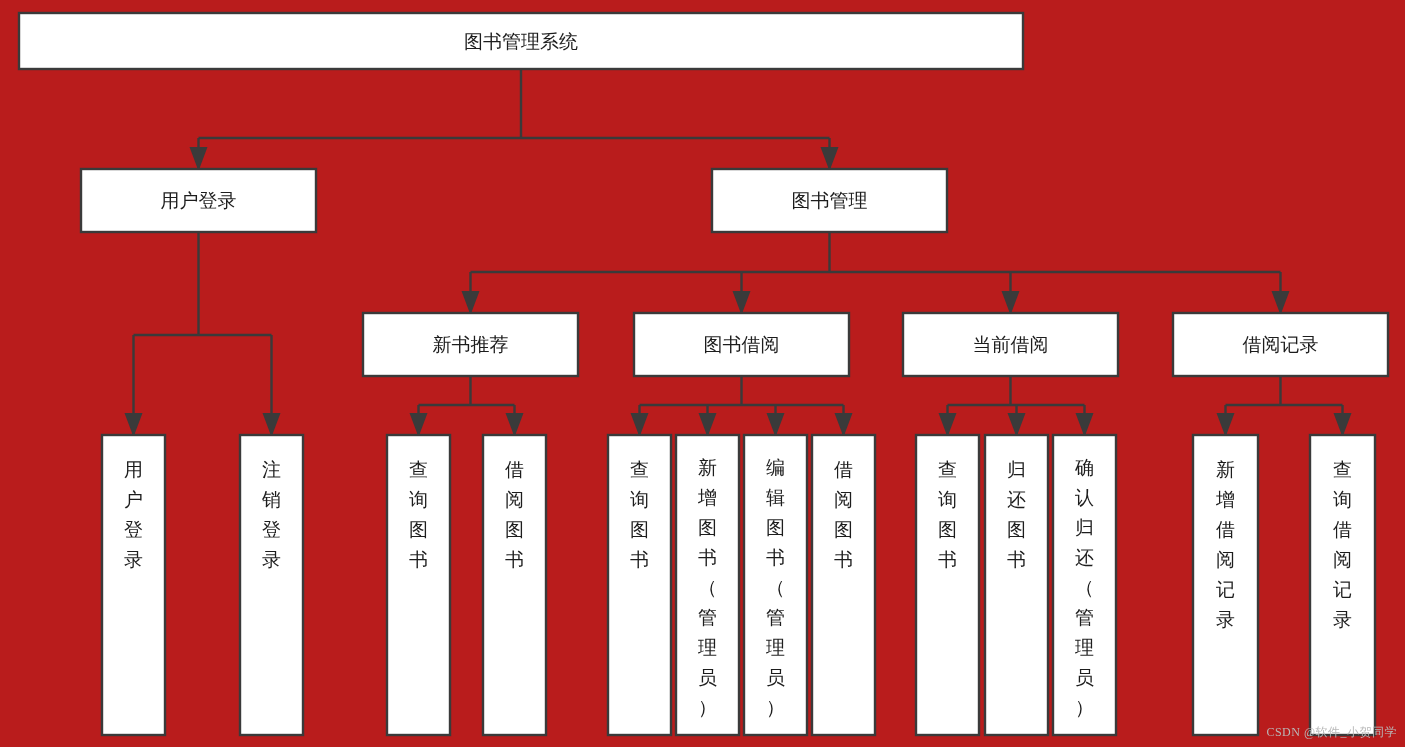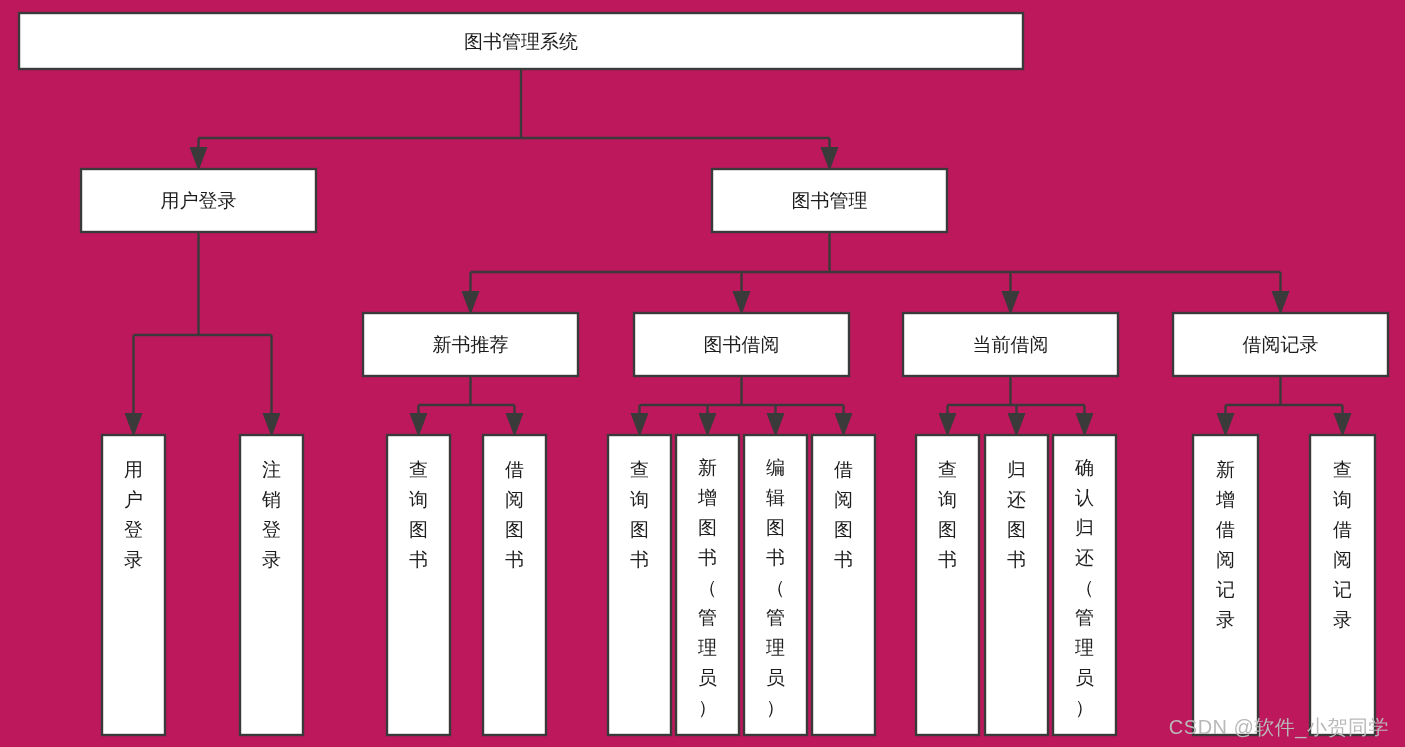--- a/index.html
+++ b/index.html
@@ -11,21 +11,21 @@
   body {
     width: 1405px;
     height: 747px;
     overflow: hidden;
     font-family: "DejaVu Sans", "Liberation Sans", sans-serif;
   }
   #diagram-root {
     position: relative;
     width: 1405px;
     height: 747px;
-    background: #be185d;
+    background: #b91c1c;
   }
   svg.diagram-canvas {
     position: absolute;
     left: 0;
     top: 0;
     width: 1405px;
     height: 747px;
     display: block;
   }
   .node-box {
@@ -51,24 +51,24 @@
     dominant-baseline: middle;
   }
   .node-label-v {
     font-family: "DejaVu Sans", "Liberation Sans", sans-serif;
     font-size: 19px;
     fill: #1d1d1d;
     text-anchor: middle;
   }
   .watermark-text {
     position: absolute;
-    right: 16px;
+    right: 8px;
     bottom: 6px;
-    font-family: Liberation Sans, sans-serif;
-    font-size: 20px;
+    font-family: Liberation Serif, serif;
+    font-size: 12px;
     color: #b9b9b9;
     white-space: nowrap;
     letter-spacing: 0.5px;
     user-select: none;
   }
 </style>
 </head>
 <body>
 
 <div id="diagram-root">

